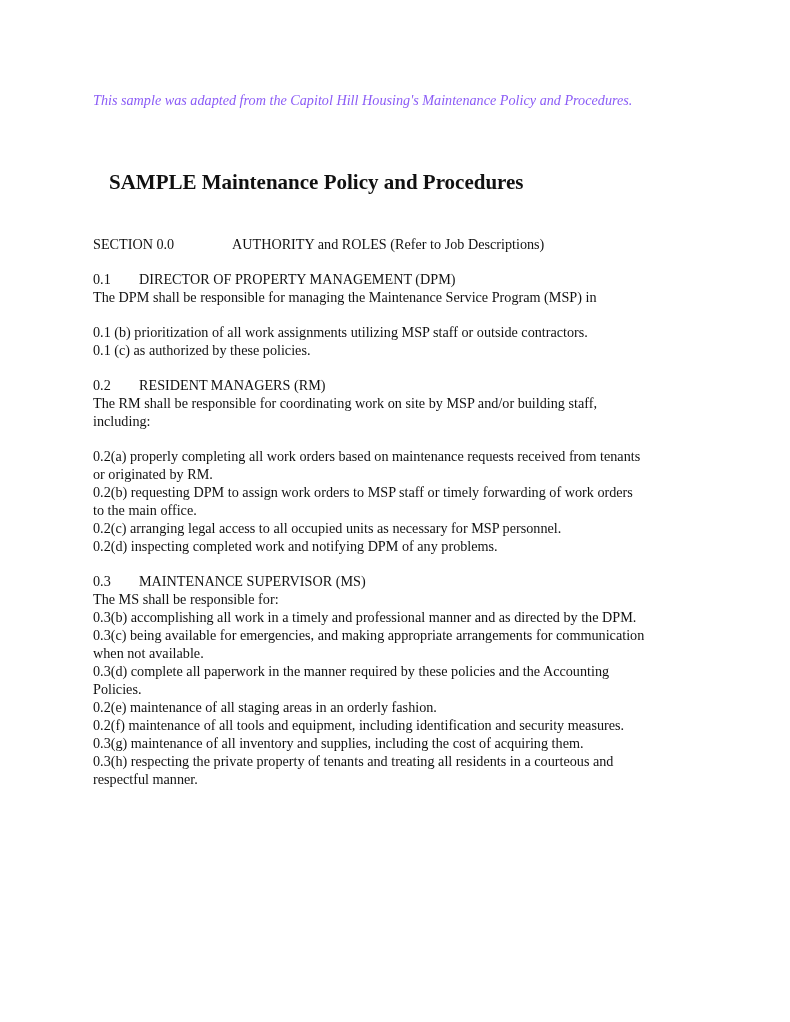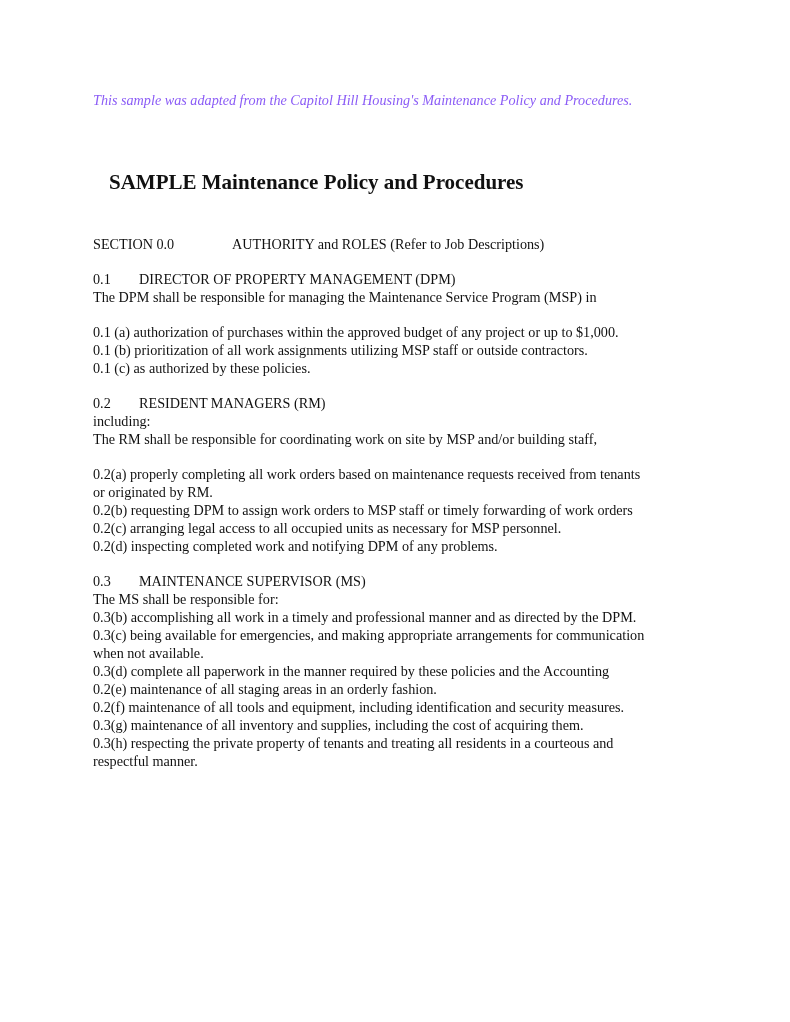--- a/index.html
+++ b/index.html
@@ -74,45 +74,46 @@
     <div class="line">
       <span class="section-num">SECTION 0.0</span><span>AUTHORITY and ROLES (Refer to Job Descriptions)</span>
     </div>
     <div class="gap"></div>
 
     <div class="line">
       <span class="sub-num">0.1</span><span>DIRECTOR OF PROPERTY MANAGEMENT (DPM)</span>
     </div>
     <span class="line">The DPM shall be responsible for managing the Maintenance Service Program (MSP) in</span>
     <div class="gap"></div>
-    <span class="line">0.1 (a) authorization of purchases within the approved budget of any project or up to $1,000.</span>
     <span class="line">0.1 (b) prioritization of all work assignments utilizing MSP staff or outside contractors.</span>
     <span class="line">0.1 (c) as authorized by these policies.</span>
     <div class="gap"></div>
 
     <div class="line">
       <span class="sub-num">0.2</span><span>RESIDENT MANAGERS (RM)</span>
     </div>
+    <span class="line">The RM shall be responsible for coordinating work on site by MSP and/or building staff,</span>
     <span class="line">including:</span>
-    <span class="line">The RM shall be responsible for coordinating work on site by MSP and/or building staff,</span>
     <div class="gap"></div>
     <span class="line">0.2(a) properly completing all work orders based on maintenance requests received from tenants</span>
     <span class="line">or originated by RM.</span>
     <span class="line">0.2(b) requesting DPM to assign work orders to MSP staff or timely forwarding of work orders</span>
+    <span class="line">to the main office.</span>
     <span class="line">0.2(c) arranging legal access to all occupied units as necessary for MSP personnel.</span>
     <span class="line">0.2(d) inspecting completed work and notifying DPM of any problems.</span>
     <div class="gap"></div>
 
     <div class="line">
       <span class="sub-num">0.3</span><span>MAINTENANCE SUPERVISOR (MS)</span>
     </div>
     <span class="line">The MS shall be responsible for:</span>
     <span class="line">0.3(b) accomplishing all work in a timely and professional manner and as directed by the DPM.</span>
     <span class="line">0.3(c) being available for emergencies, and making appropriate arrangements for communication</span>
     <span class="line">when not available.</span>
     <span class="line">0.3(d) complete all paperwork in the manner required by these policies and the Accounting</span>
+    <span class="line">Policies.</span>
     <span class="line">0.2(e) maintenance of all staging areas in an orderly fashion.</span>
     <span class="line">0.2(f) maintenance of all tools and equipment, including identification and security measures.</span>
     <span class="line">0.3(g) maintenance of all inventory and supplies, including the cost of acquiring them.</span>
     <span class="line">0.3(h) respecting the private property of tenants and treating all residents in a courteous and</span>
     <span class="line">respectful manner.</span>
   </div>
 </div>
 
 </body></html>

